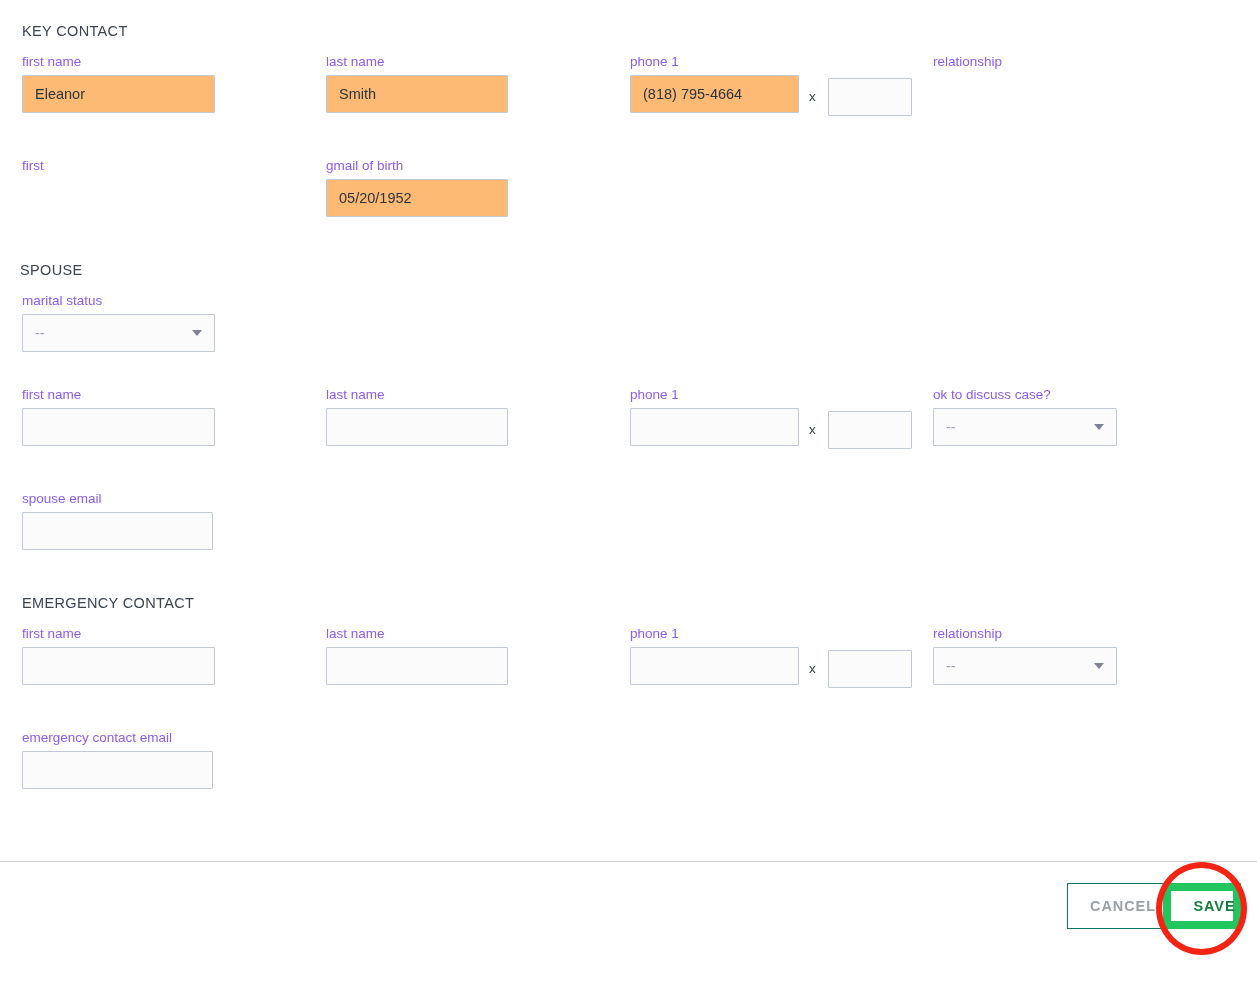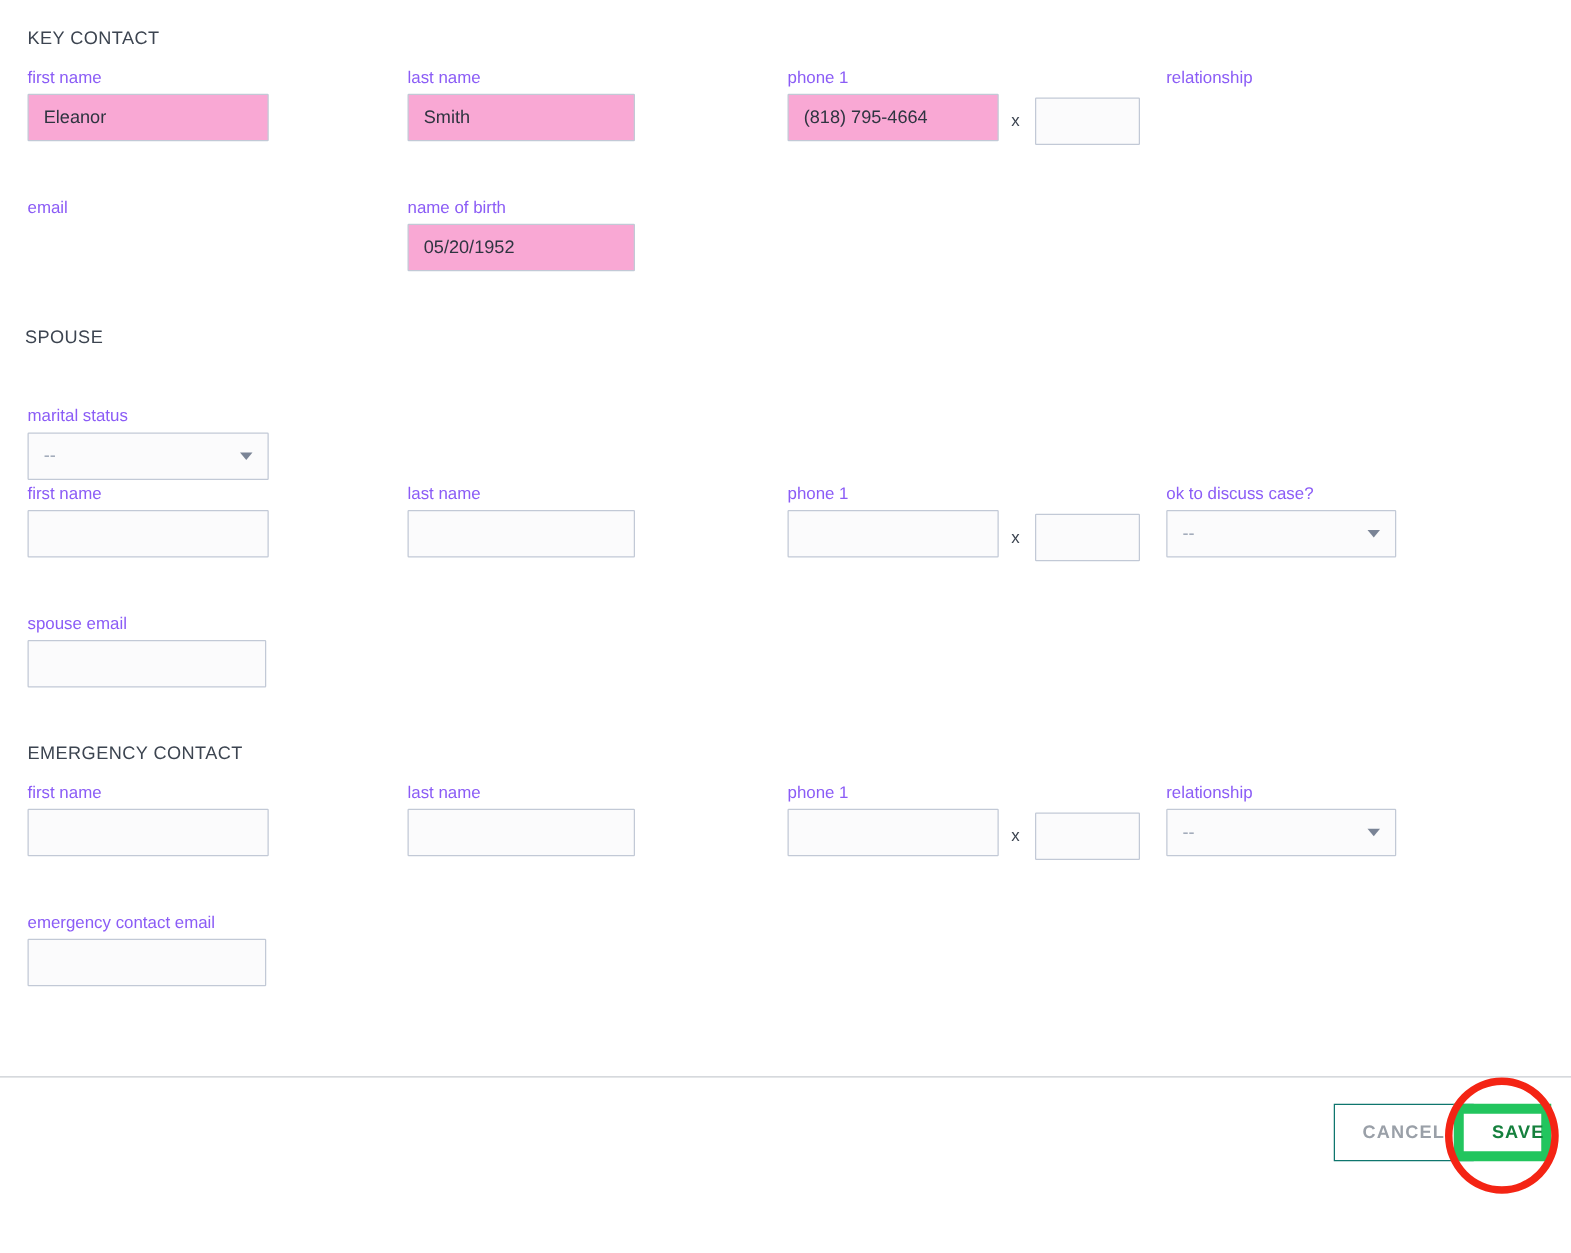--- a/index.html
+++ b/index.html
@@ -44,21 +44,21 @@
     border-radius: 1px;
     font-size: 14.5px;
     color: #2e3440;
     display: flex;
     align-items: center;
     padding: 0 12px;
     overflow: hidden;
     white-space: nowrap;
     font-family: "Liberation Sans", sans-serif;
   }
-  .input-box.filled { background: #f9a8d4; }
+  .input-box.filled { background: #fdba74; }
 
   .select-box {
     height: 38px;
     border: 1px solid #c2c9d6;
     background: #fbfbfc;
     border-radius: 1px;
     font-size: 14.5px;
     color: #2e3440;
     display: flex;
     align-items: center;
@@ -157,32 +157,32 @@
   <div class="ext-x" style="left:809px; top:78px;">x</div>
   <div class="field" style="left:828px; top:78px; width:84px;">
     <div class="input-box"></div>
   </div>
 
   <div class="field" style="left:933px; top:54px; width:184px;">
     <span class="field-label">relationship</span>
   </div>
 
   <div class="field" style="left:22px; top:158px; width:183px;">
-    <span class="field-label">email</span>
+    <span class="field-label">first</span>
   </div>
 
   <div class="field" style="left:326px; top:158px; width:182px;">
-    <span class="field-label">name of birth</span>
+    <span class="field-label">gmail of birth</span>
     <div class="input-box filled">05/20/1952</div>
   </div>
 
 
   <div class="section-title" style="left:20px; top:262px;">SPOUSE</div>
 
-  <div class="field" style="left:22px; top:293px; width:193px;margin-top:32px;">
+  <div class="field" style="left:22px; top:293px; width:193px;">
     <span class="field-label">marital status</span>
     <div class="select-box">
       <span class="select-value placeholder">--</span>
       <span class="caret"></span>
     </div>
   </div>
 
   <div class="field" style="left:22px; top:387px; width:193px;">
     <span class="field-label">first name</span>
     <div class="input-box"></div>

